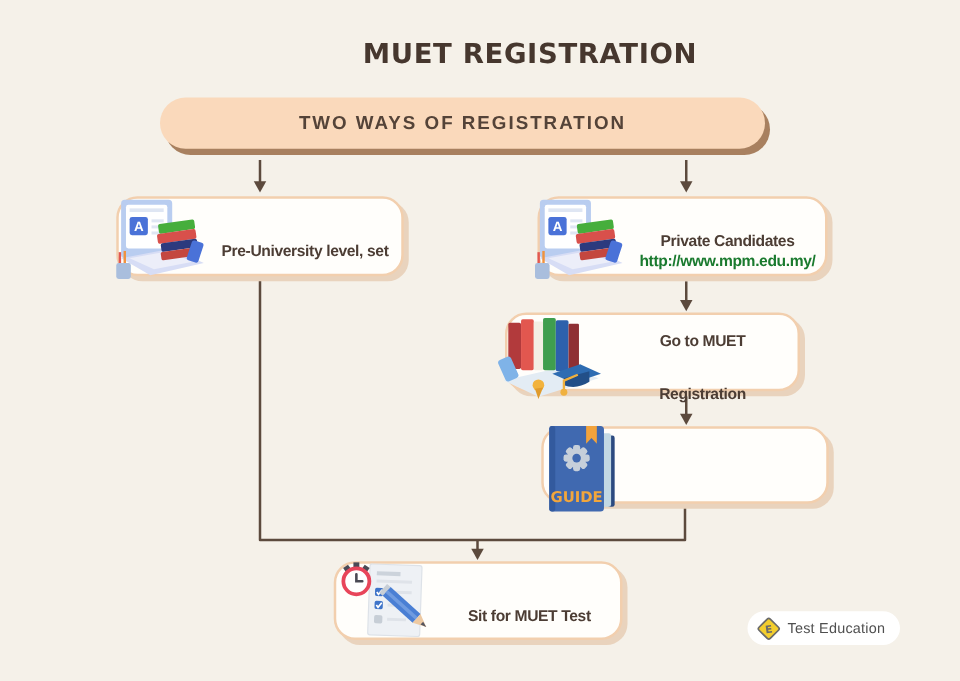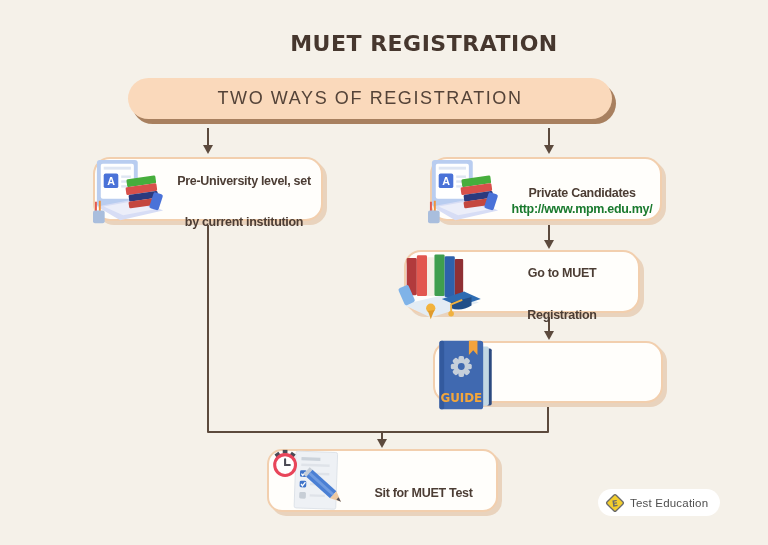--- a/index.html
+++ b/index.html
@@ -23,21 +23,21 @@
     font-size:22px; font-weight:800; letter-spacing:.5px; color:var(--title-text);margin-left:40px;
   }
 
   .header-pill{
     position:absolute; left:128px; top:78px; width:484px; height:41px;
     background:var(--header-fill); border-radius:21px;
     box-shadow:4px 5px 0 var(--header-shadow);
     display:flex; align-items:center; justify-content:center;
   }
   .header-pill span{
-    font-size:18px; font-weight:normal; letter-spacing:1.6px; color:var(--header-text);
+    font-size:15px; font-weight:bold; letter-spacing:1.6px; color:var(--header-text);
   }
 
   .connectors{position:absolute; left:0; top:0; pointer-events:none;}
   .connectors path{stroke:var(--arrow); stroke-width:2; fill:none; stroke-linejoin:round;}
   .connectors polygon{fill:var(--arrow);}
 
   .node{
     position:absolute; background:var(--node-fill);
     border:2px solid var(--node-border); border-radius:17px;
     box-shadow:4px 4px 0 var(--node-shadow);
@@ -54,21 +54,21 @@
   .node .icon{position:absolute; pointer-events:none;}
 
   #node-preuni{left:93px; top:157px; width:230px; height:64px; padding-left:72px;}
   #node-preuni .icon{left:-4px; top:-3px;}
   #node-private{left:430px; top:157px; width:232px; height:64px; padding-left:72px;}
   #node-private .icon{left:-6px; top:-3px;}
   #node-goto{left:404px; top:250px; width:236px; height:63px; padding-left:80px;}
   #node-goto .icon{left:-12px; top:-5px;}
   #node-guide{left:433px; top:341px; width:230px; height:62px; padding-left:68px;}
   #node-guide .icon{left:2px; top:-6px;}
-  #node-sit{left:267px; top:449px; width:231px; height:63px; padding-left:82px;border-radius:15px;}
+  #node-sit{left:267px; top:449px; width:231px; height:63px; padding-left:82px;}
   #node-sit .icon{left:2px; top:-3px;}
 
   .brand-badge{
     position:absolute; left:598px; top:489px; height:27px; padding:0 12px 0 6px;
     background:#ffffff; border-radius:14px;
     display:flex; align-items:center; gap:4px;
   }
   .brand-badge span{font-size:11.5px; color:var(--brand-text); letter-spacing:.2px;}
 </style>
 </head>
@@ -115,21 +115,20 @@
           <rect x="38" y="38" width="30" height="7" rx="1.5" fill="#2c3a7e"></rect>
           <rect x="37" y="45" width="31" height="7" rx="1.5" fill="#c4473f"></rect>
         </g>
         <rect x="62" y="38" width="10" height="17" rx="2" fill="#4a72d8" transform="rotate(18 67 46)"></rect>
         <rect x="4" y="47" width="2" height="10" fill="#e2574f"></rect>
         <rect x="8" y="46" width="2" height="11" fill="#f0923e"></rect>
         <rect x="2" y="56" width="12" height="13" rx="2" fill="#a9bedd"></rect>
       </svg>
     </span>
     <span class="txt">Pre-University level, set</span>
-    <span class="txt">by current institution</span>
   </div>
 
   <div class="node" id="node-private">
     <span class="icon">
       <svg width="76" height="72" viewBox="0 0 78 74">
         <rect x="6" y="4" width="42" height="48" rx="3" fill="#b9cdf0"></rect>
         <rect x="10" y="8" width="34" height="36" rx="2" fill="#ffffff"></rect>
         <rect x="13" y="11" width="28" height="3" fill="#dfe6f3"></rect>
         <rect x="13" y="18" width="15" height="15" rx="2" fill="#4a72d8"></rect>
         <text x="20.5" y="30" text-anchor="middle" font-size="11" font-weight="bold" fill="#ffffff">A</text>

